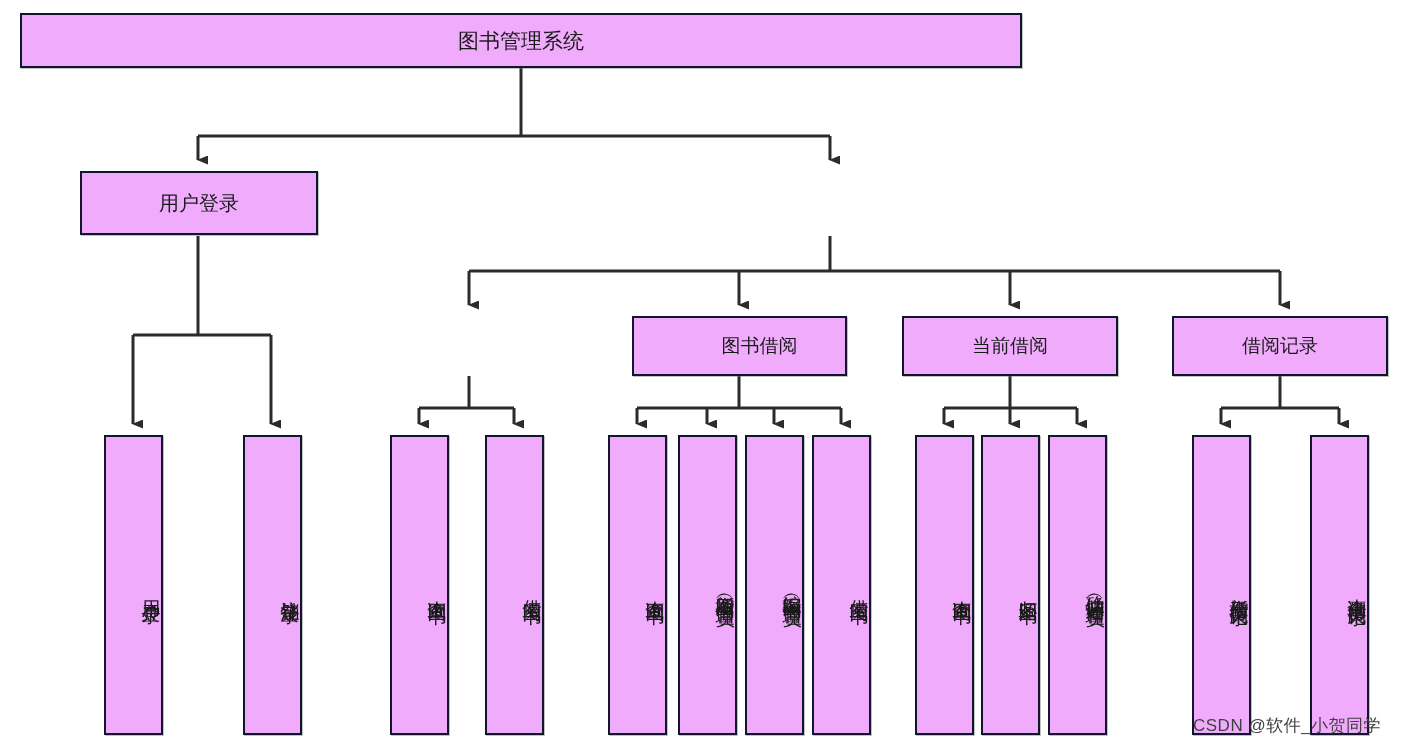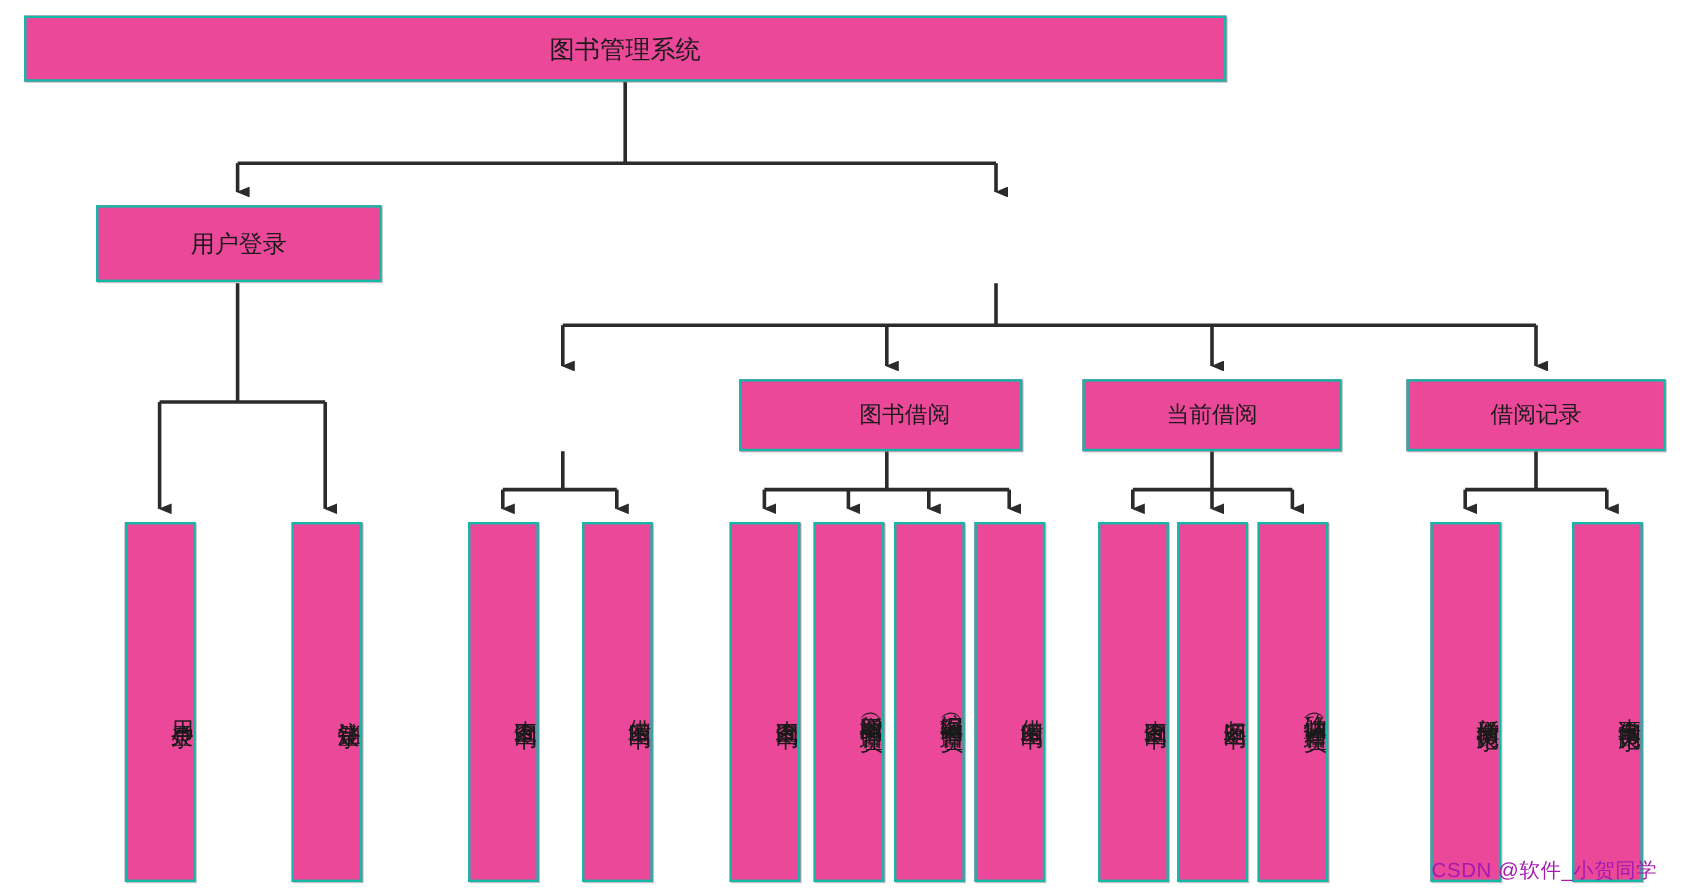--- a/index.html
+++ b/index.html
@@ -13,22 +13,22 @@
   #canvas {
     position: relative;
     width: 1405px;
     height: 747px;
     background: #ffffff;
     overflow: hidden;
   }
   .node {
     position: absolute;
     box-sizing: border-box;
-    border: 2px solid #14b8a6;
-    background: #ec4899;
+    border: 2px solid #0f172a;
+    background: #f0abfc;
     display: flex;
     align-items: center;
     justify-content: center;
     color: #1a1a1a;
     box-shadow: 1px 1px 0 rgba(120,120,120,0.45);
   }
   .node.root {
     font-size: 21px;
   }
   .node.level1 {
@@ -56,21 +56,21 @@
     top: 0;
     width: 1405px;
     height: 747px;
     pointer-events: none;
   }
   .watermark {
     position: absolute;
     left: 1193px;
     top: 714px;
     font-size: 17px;
-    color: #a21caf;
+    color: #404040;
     white-space: nowrap;
     letter-spacing: 0.5px;
   }
 </style>
 </head>
 <body>
 
 <div id="canvas">
 
   <svg class="links" viewBox="0 0 1405 747">
@@ -124,21 +124,21 @@
   </svg>
 
   <div class="node root" style="left:20px; top:13px; width:1002px; height:55px;">
     <span>图书管理系统</span>
   </div>
 
   <div class="node level1" style="left:80px; top:171px; width:238px; height:64px;">
     <span>用户登录</span>
   </div>
 
-  <div class="node level2" style="left:616px; top:316px; width:236px; height:60px;padding-left:40px;">
+  <div class="node level2" style="left:632px; top:316px; width:215px; height:60px;padding-left:40px;">
     <span>图书借阅</span>
   </div>
   <div class="node level2" style="left:902px; top:316px; width:216px; height:60px;">
     <span>当前借阅</span>
   </div>
   <div class="node level2" style="left:1172px; top:316px; width:216px; height:60px;">
     <span>借阅记录</span>
   </div>
 
   <div class="node leaf" style="left:104px; top:435px; width:59px; height:300px;">

